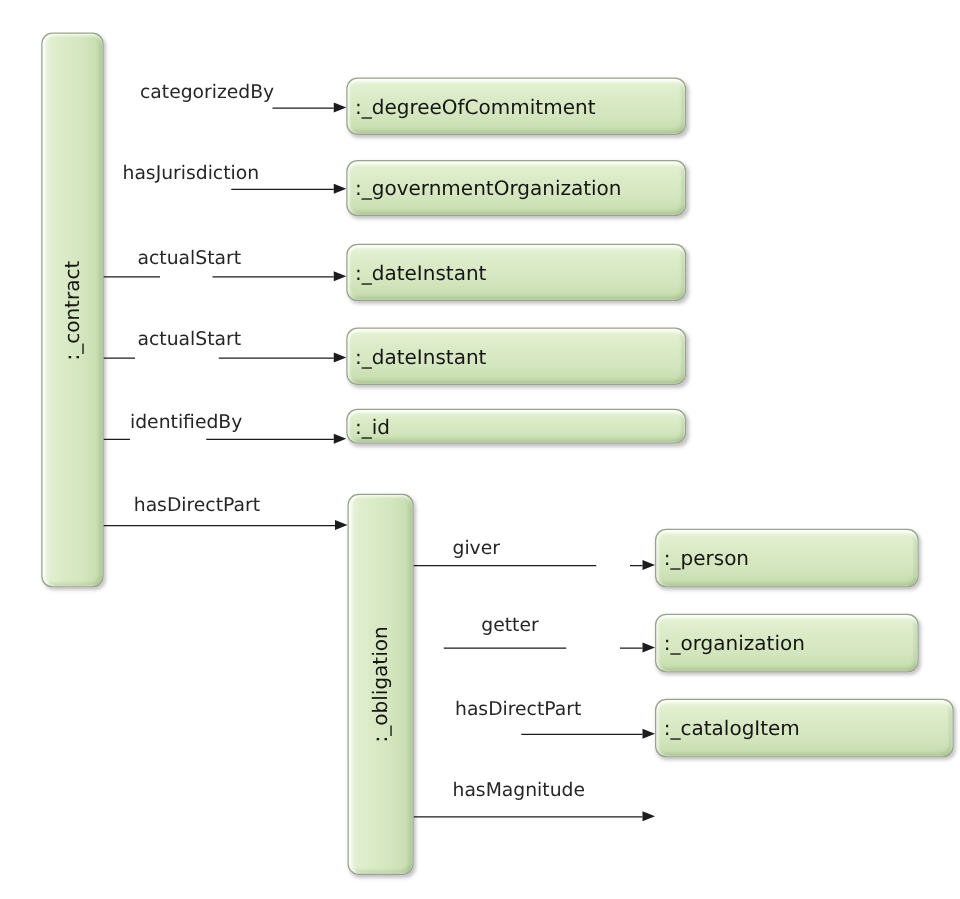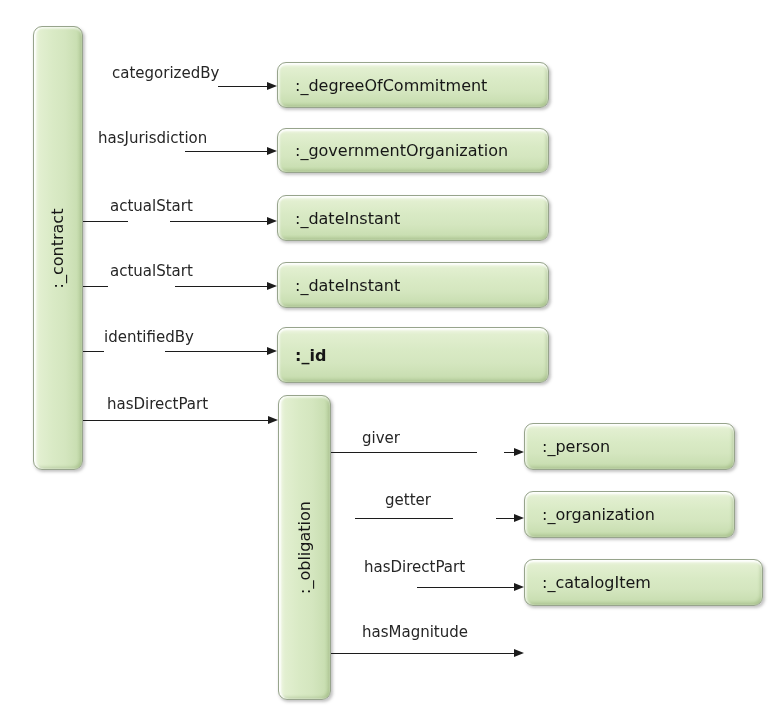--- a/index.html
+++ b/index.html
@@ -31,21 +31,21 @@
     box-shadow:
       inset 0 2px 2px rgba(255,255,255,0.9),
       inset 2px 0 2px rgba(255,255,255,0.55),
       inset -2px -2px 3px rgba(128,158,98,0.35),
       1.5px 2px 3px rgba(90,90,90,0.35);
     display: flex;
     align-items: center;
     color: #161616;
     font-size: 16px;
   }
-  .node-h { padding-left: 17px; }
+  .node-h { padding-left: 6px; }
   .node-v {
     justify-content: center;
     background: linear-gradient(90deg,
       var(--box-fill-light, #f1f8e7) 0%,
       #e2efd0 12%,
       var(--box-fill, #d9eac5) 40%,
       #d4e6bf 65%,
       #cadfb3 88%,
       var(--box-fill-dark, #bfd6a6) 100%);
     box-shadow:
@@ -100,21 +100,21 @@
   </div>
   <div class="node node-h" style="left:277px; top:128px; width:272px; height:45px;">
     <span class="label-text">:_governmentOrganization</span>
   </div>
   <div class="node node-h" style="left:277px; top:195px; width:272px; height:46px;">
     <span class="label-text">:_dateInstant</span>
   </div>
   <div class="node node-h" style="left:277px; top:262px; width:272px; height:46px;">
     <span class="label-text">:_dateInstant</span>
   </div>
-  <div class="node node-h" style="left:277px; top:327px; width:272px; height:56px;font-weight:bold;">
+  <div class="node node-h" style="left:277px; top:327px; width:272px; height:28px;">
     <span class="label-text">:_id</span>
   </div>
 
   <div class="node node-h" style="left:524px; top:491px; width:211px; height:47px;">
     <span class="label-text">:_organization</span>
   </div>
   <div class="node node-h" style="left:524px; top:423px; width:211px; height:47px;">
     <span class="label-text">:_person</span>
   </div>
   <div class="node node-h" style="left:524px; top:559px; width:239px; height:47px;">

